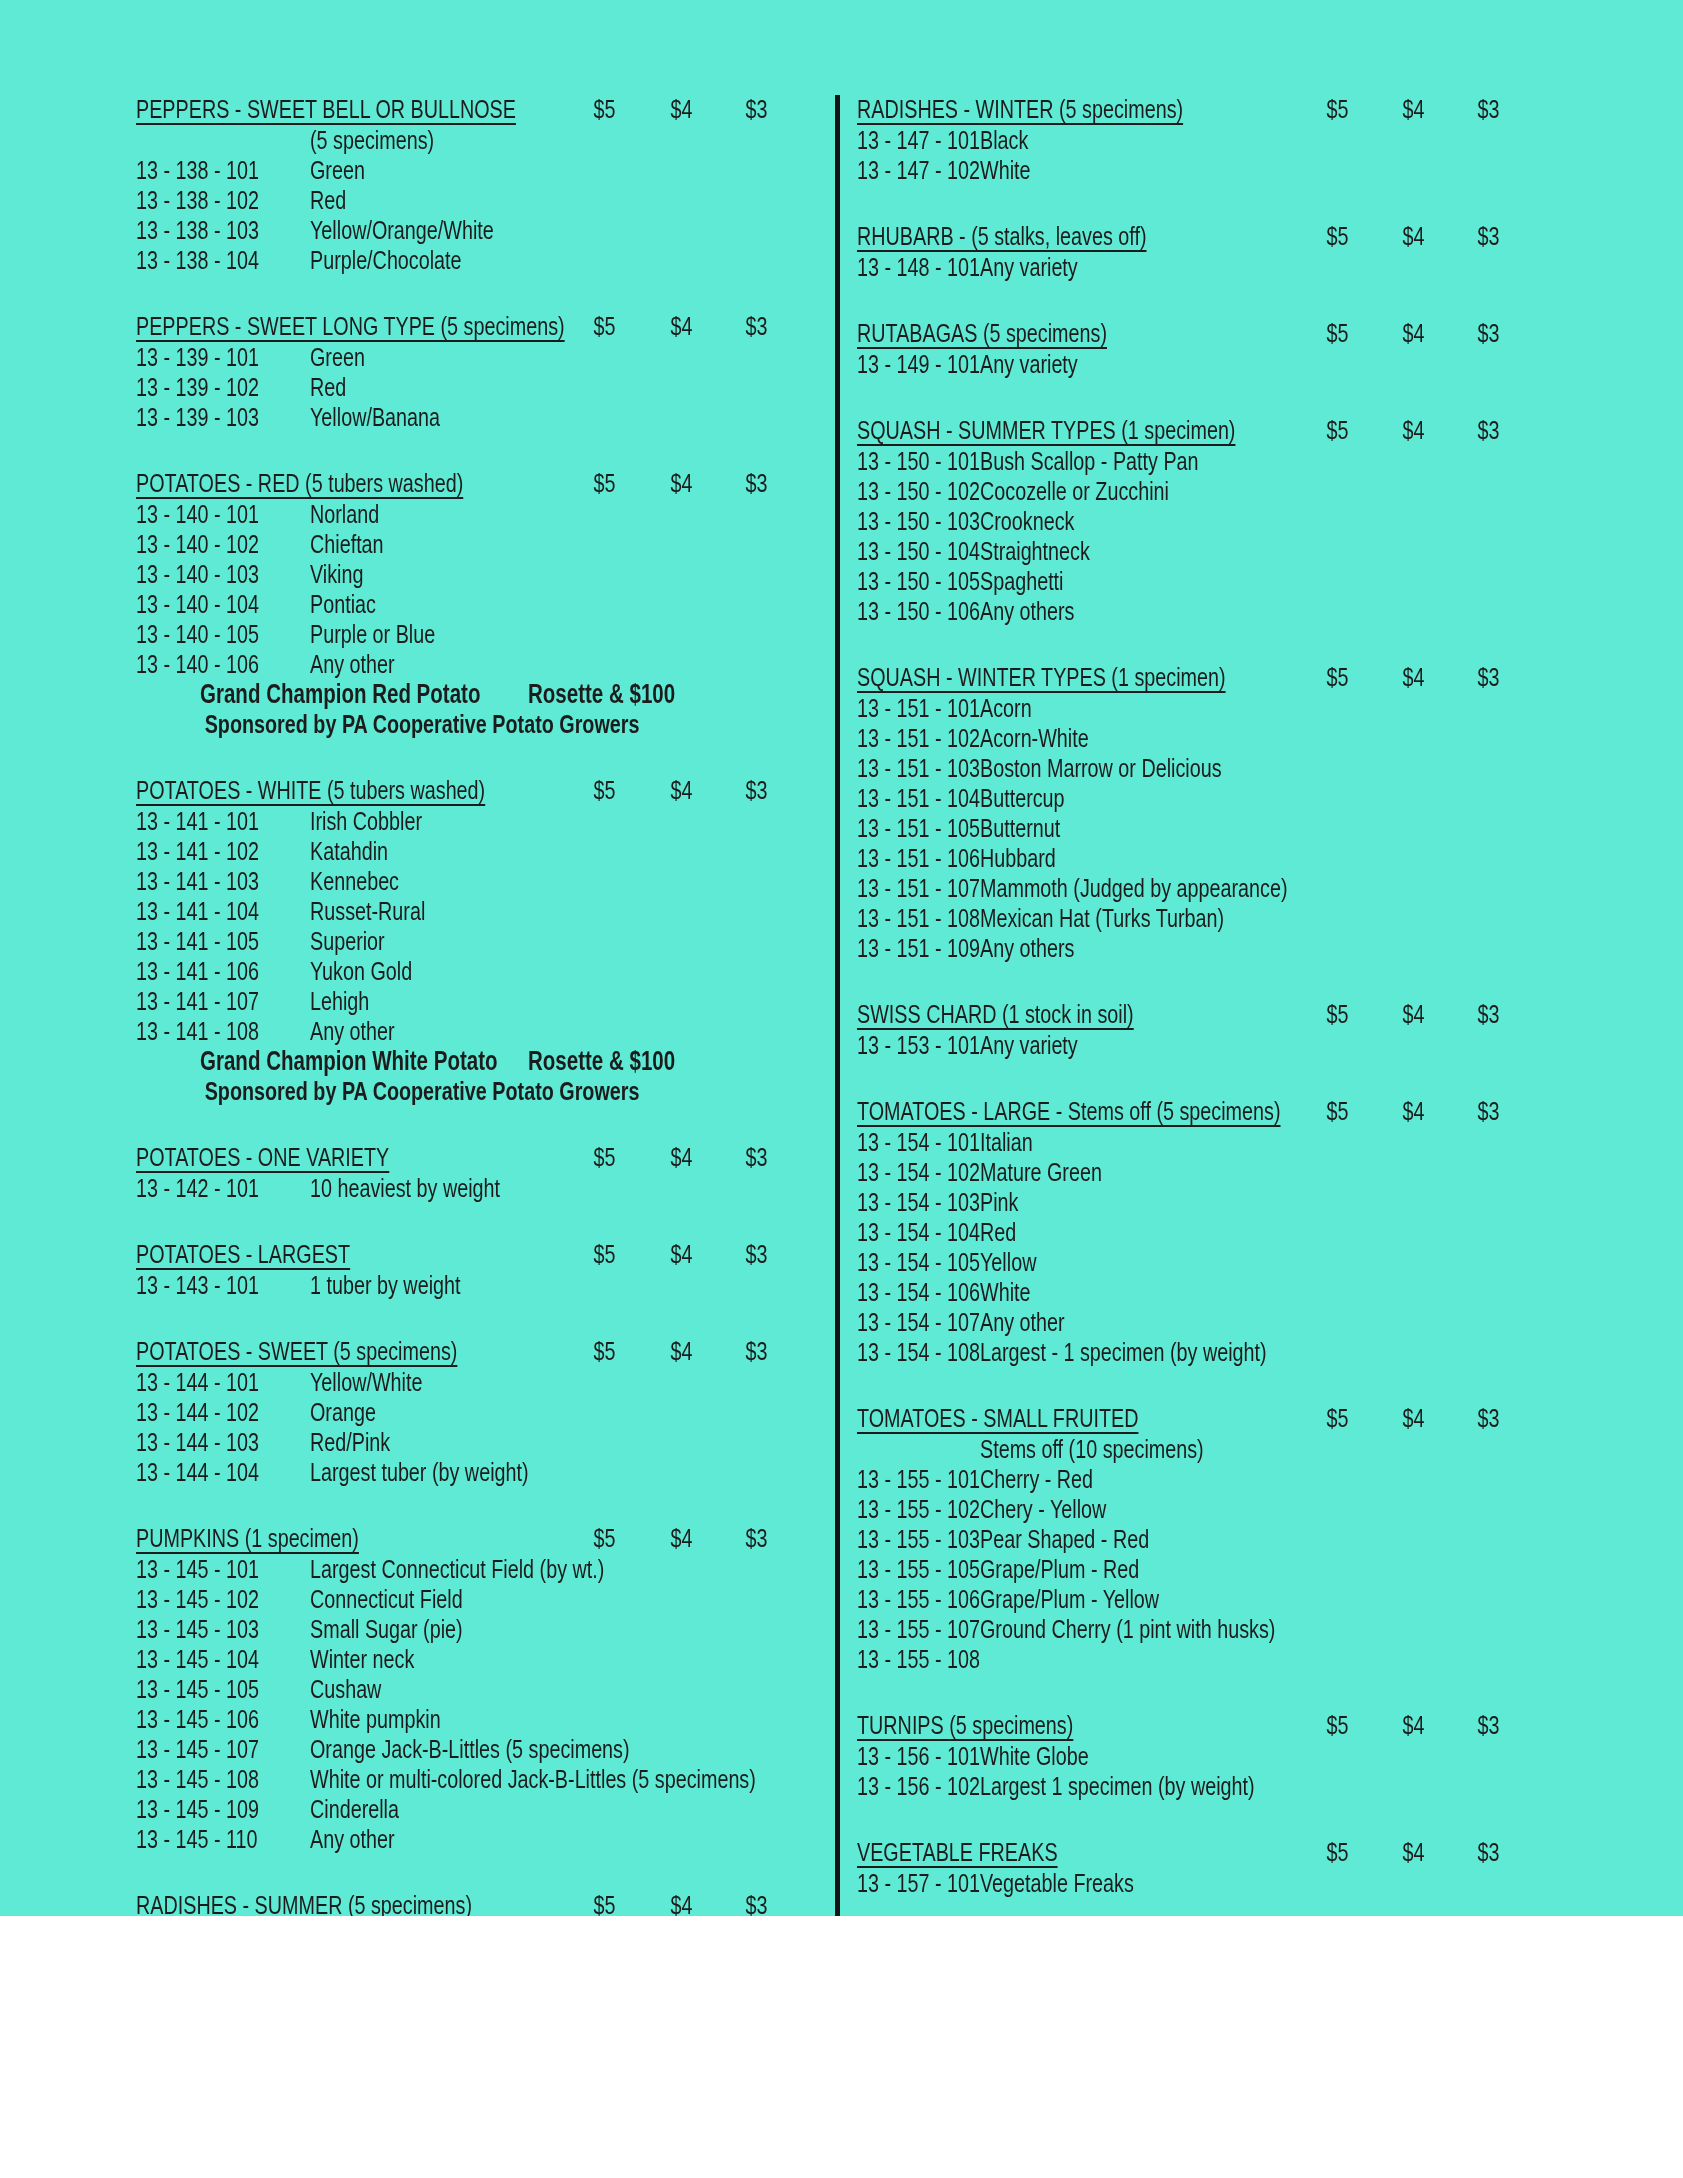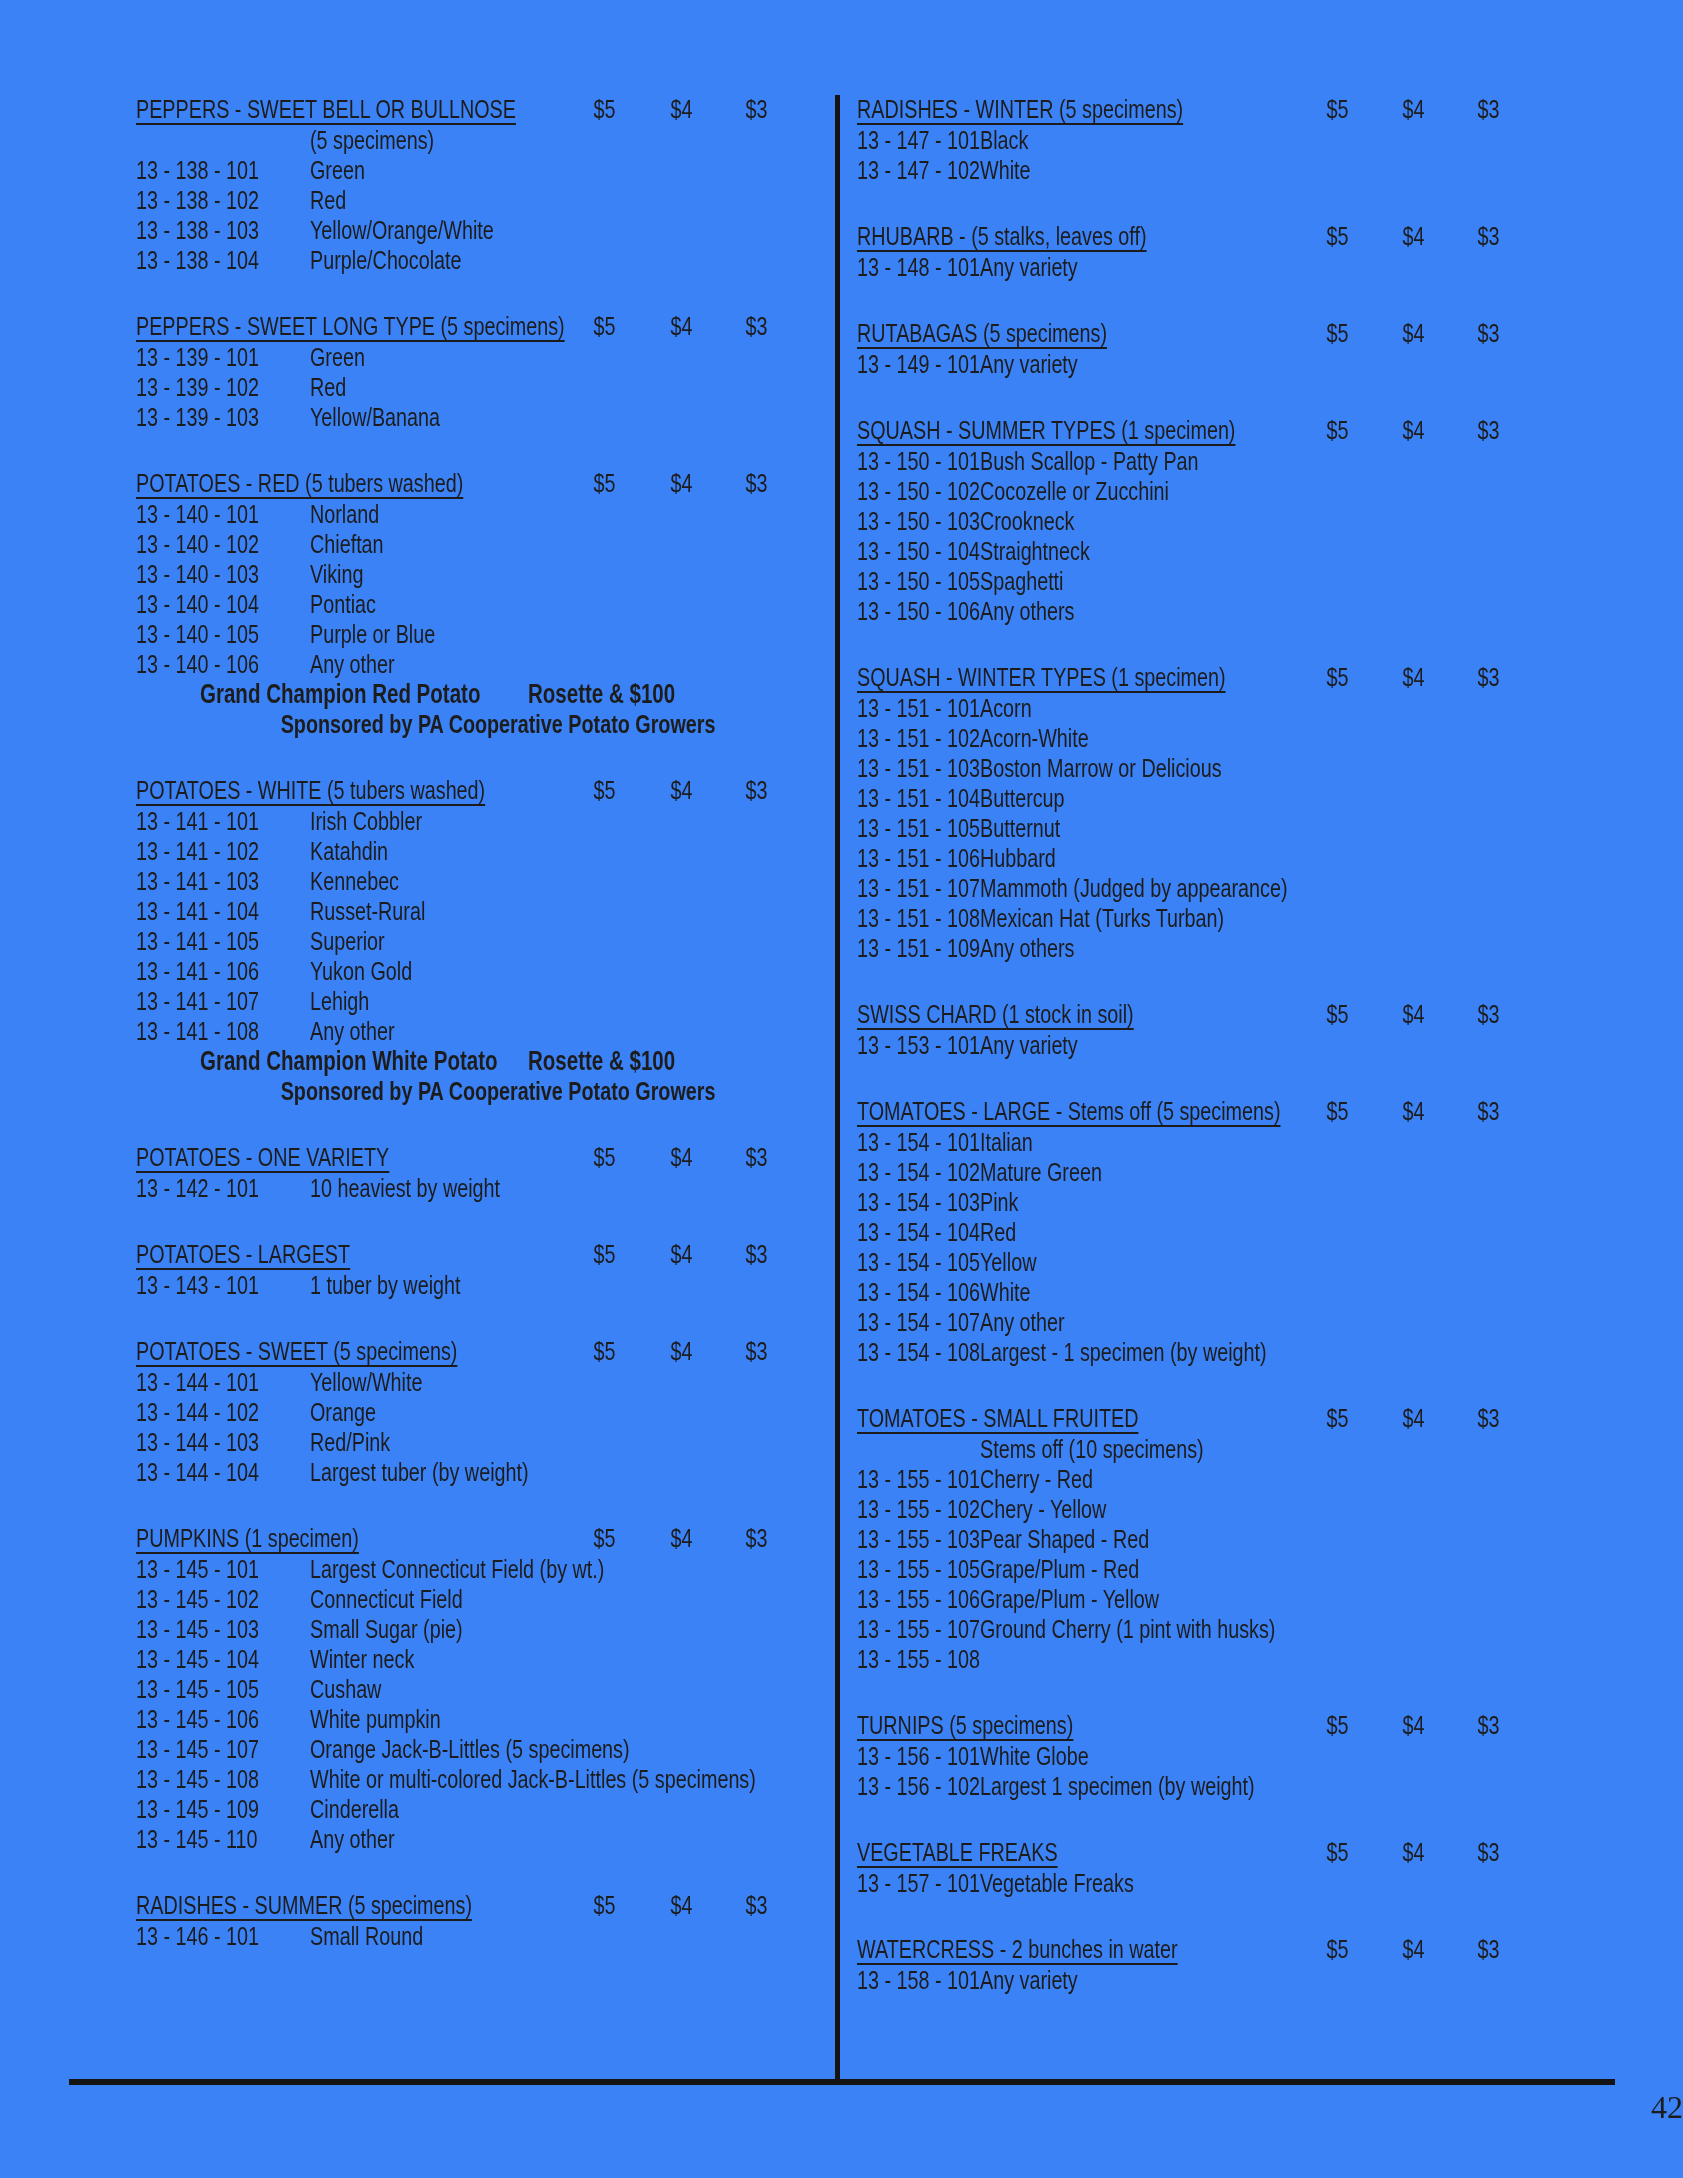--- a/index.html
+++ b/index.html
@@ -1,16 +1,16 @@
 <!DOCTYPE html>
 <html><head>
 <meta charset="utf-8">
 <style>
   html,body{margin:0;padding:0;background:#ffffff;}
-  .page{position:relative;width:1683px;height:2178px;background:#3b82f6;
+  .page{position:relative;width:1683px;height:1916px;background:#5eead4;
         color:#1c1c1c;font-family:"Liberation Sans",sans-serif;overflow:hidden;}
   .col{position:absolute;top:94px;}
   .col-left{left:136px;width:648px;}
   .col-right{left:857px;width:642px;}
   .section{margin-top:36px;}
   .section:first-child{margin-top:0;}
   .sec-head{position:relative;height:31px;line-height:31px;font-size:26px;}
   .sec-title{position:absolute;left:0;top:0;}
   .cx{display:inline-block;transform:scaleX(0.76);transform-origin:0 50%;white-space:nowrap;}
   .cx-c{transform-origin:50% 50%;}
@@ -18,21 +18,21 @@
   .price{position:absolute;top:0;width:59px;text-align:center;}
   .col-left  .p0{left:439px}.col-left  .p1{left:516px}.col-left  .p2{left:591px}
   .col-right .p0{left:451px}.col-right .p1{left:527px}.col-right .p2{left:602px}
   .row{display:grid;height:30px;line-height:30px;font-size:26px;}
   .col-left  .row{grid-template-columns:174px 1fr;}
   .col-right .row{grid-template-columns:123px 1fr;}
   .code,.desc{overflow:visible;}
   .foot{position:relative;height:30px;line-height:30px;font-size:27px;font-weight:bold;}
   .f-left{position:absolute;left:64px;}
   .f-right{position:absolute;left:376px;margin-left:16px;}
-  .foot-center{height:30px;line-height:30px;font-size:26px;font-weight:bold;text-align:right;}
+  .foot-center{height:30px;line-height:30px;font-size:26px;font-weight:bold;text-align:left;}
   .divider{position:absolute;left:835px;top:95px;width:5px;height:1988px;background:#141414;}
   .footer-rule{position:absolute;left:69px;top:2079px;width:1546px;height:6px;background:#141414;}
   .page-number{position:absolute;top:2089px;left:0;width:100%;text-align:right;
                font-family:"Liberation Serif",serif;font-size:32px;color:#1c1c1c;}
 </style>
 </head>
 <body>
 
 <div class="page">
   <div class="col col-left">

